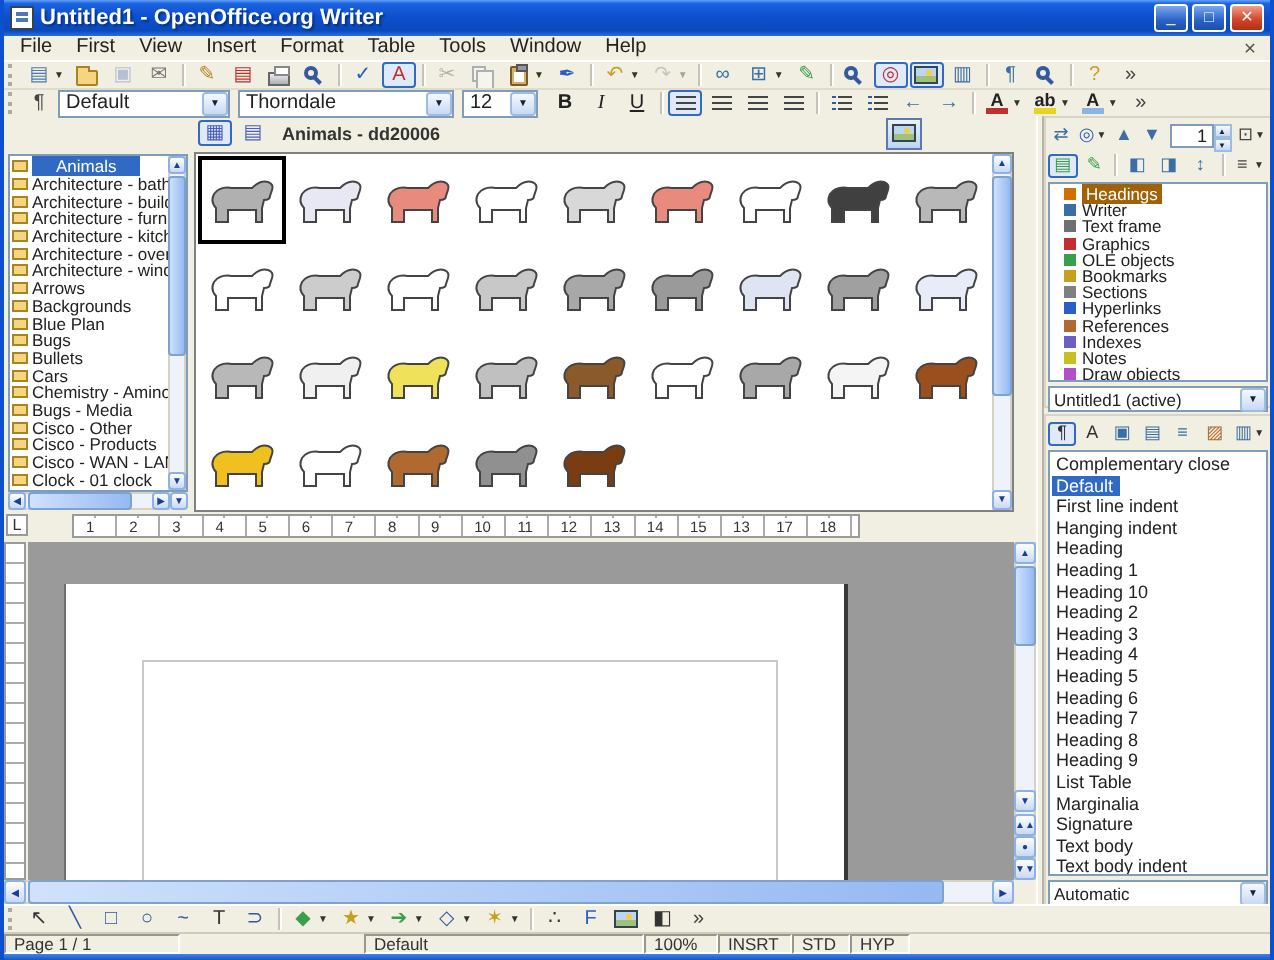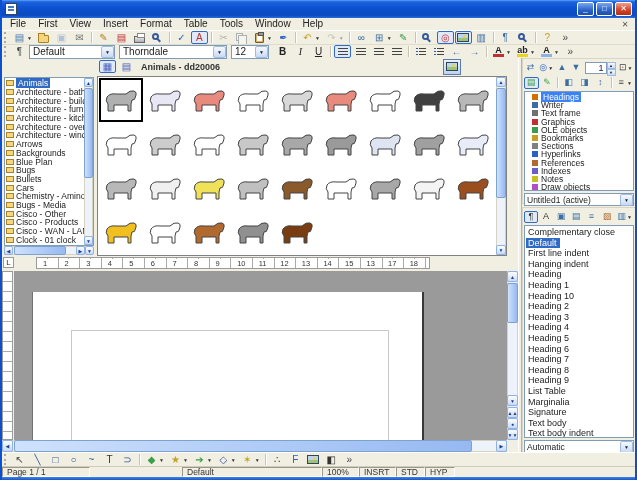--- a/index.html
+++ b/index.html
@@ -57,21 +57,21 @@
   .combo{display:flex;align-items:center;border:1px solid #7f9db9;background:#fff;height:14px;font-size:10px;padding-left:3px;}
   .carw{width:13px;height:12px;margin-left:auto;display:flex;align-items:center;justify-content:center;font-size:5px;color:#123;
     background:linear-gradient(#f5f9fe,#c9d9f3);border:1px solid #9ebce0;border-radius:2px;}
   .c-style{width:86px;margin-right:3px;} .c-font{width:108px;margin-right:3px;} .c-size{width:38px;margin-right:4px;}
   
   .newtheme{position:absolute;left:2px;top:60px;width:88px;height:15px;font-size:9px;display:flex;align-items:center;justify-content:center;
     background:linear-gradient(#ffffff,#f0ecda 60%,#e2dcc2);border:1px solid #8ca0c8;border-radius:3px;}
   .themelist{position:absolute;left:2px;top:77px;width:90px;height:169px;background:#fff;border:1px solid #7f9db9;overflow:hidden;padding:1px 0 0 1px;}
   .themerow{display:flex;align-items:center;gap:2px;height:8.7px;white-space:nowrap;font-size:8.5px;}
   .themerow .tf{flex:0 0 8px;height:6px;background:#f5d580;border:1px solid #a88420;position:relative;}
-  .themerow.sel .lbl{background:#316ac5;color:#fff;padding:0 2px;}
+  .themerow.sel .lbl{background:#316ac5;color:#fff;padding:0 12px;}
   .tl-vscroll{position:absolute;left:82px;top:78px;width:9px;height:167px;}
   .tl-hscroll{position:absolute;left:2px;top:246px;width:81px;height:9px;}
   .tl-corner{position:absolute;left:83px;top:246px;width:9px;height:9px;}
   
   .xptrack{position:absolute;inset:0;background:#eef2fa;border:1px solid #d6d2c2;}
   .xpthumb{position:absolute;background:linear-gradient(90deg,#cfe1fc,#96b9f2);border:1px solid #7da2ce;border-radius:2px;}
   .xpbtn{position:absolute;display:flex;align-items:center;justify-content:center;font-size:5px;color:#1b3f93;
     background:linear-gradient(#fdfeff,#c9d9f3);border:1px solid #8cb0e8;border-radius:2px;}
   
   .galhead{position:absolute;left:95px;top:58px;width:410px;height:17px;display:flex;align-items:center;gap:2px;padding:0 2px;}
@@ -91,21 +91,21 @@
   .ptb{display:flex;align-items:center;gap:1px;height:15px;}
   .ptb .tbtn{min-width:13px;height:12px;}
   .ptb .g{font-size:9px;}
   .spin{display:flex;align-items:center;height:12px;margin:0 1px;}
   .spin .sv{width:22px;height:12px;background:#fff;border:1px solid #7f9db9;font-size:9px;text-align:right;padding-right:2px;line-height:11px;}
   .spin .sarr{width:9px;height:12px;display:flex;flex-direction:column;}
   .spin .sarr span{flex:1;font-size:4px;display:flex;align-items:center;justify-content:center;background:linear-gradient(#f5f9fe,#c9d9f3);border:1px solid #9ebce0;color:#123;}
   .navlist{height:100px;background:#fff;border:1px solid #7f9db9;overflow:hidden;padding:1px;margin-top:1px;}
   .navrow{display:flex;align-items:center;gap:3px;height:8.2px;font-size:8.5px;white-space:nowrap;}
   .navrow .sq{flex:0 0 6px;height:6px;margin-left:6px;}
-  .navrow.sel .lbl{background:#3b82f6;color:#fff;padding:0 2px;}
+  .navrow.sel .lbl{background:#a16207;color:#fff;padding:0 2px;}
   .pcombo{display:flex;align-items:center;height:13px;background:#fff;border:1px solid #7f9db9;font-size:8.5px;padding-left:2px;margin-top:2px;}
   .stylist{height:213px;background:#fff;border:1px solid #7f9db9;overflow:hidden;padding:1px;margin-top:1px;}
   .strow{height:10.6px;font-size:9px;line-height:10.5px;white-space:nowrap;padding-left:2px;}
   .strow.sel{background:#316ac5;color:#fff;width:34px;}
   
   .tabsel{position:absolute;left:1px;top:257px;width:11px;height:11px;background:#fff;border:1px solid #9a9a9a;font-size:8px;line-height:10px;text-align:center;color:#333;}
   .hruler{position:absolute;left:34px;top:257px;width:394px;height:12px;background:#fff;border:1px solid #9a9a9a;
     background-image:repeating-linear-gradient(90deg,transparent 0 9.8px,#aaa 9.8px 10.8px);}
   .rnum{position:absolute;top:1px;font-size:7.5px;color:#333;background:#fff;padding:0 1px;line-height:9px;}
   .vruler{position:absolute;left:0;top:271px;width:11px;height:169px;background:#fff;border:1px solid #9a9a9a;
@@ -122,20 +122,21 @@
   .sgap{border:none;}
   .bluestrip{position:absolute;left:0;top:477px;width:637px;height:3px;background:linear-gradient(180deg,#3d85f0,#1b55c0);}
 </style>
 </head>
 <body>
 
 <div class="window">
 
   <div class="titlebar">
     <span class="appicon"></span>
+    <span class="apptitle">Untitled1 - OpenOffice.org Writer</span>
     <span class="wbtns">
       <span class="wbtn">_</span>
       <span class="wbtn">□</span>
       <span class="wbtn close">✕</span>
     </span>
   </div>
 
   <div class="menubar">
     <span id="menu-items"><span class="menuitem">File</span><span class="menuitem">First</span><span class="menuitem">View</span><span class="menuitem">Insert</span><span class="menuitem">Format</span><span class="menuitem">Table</span><span class="menuitem">Tools</span><span class="menuitem">Window</span><span class="menuitem">Help</span></span>
     <span class="docclose">✕</span>

